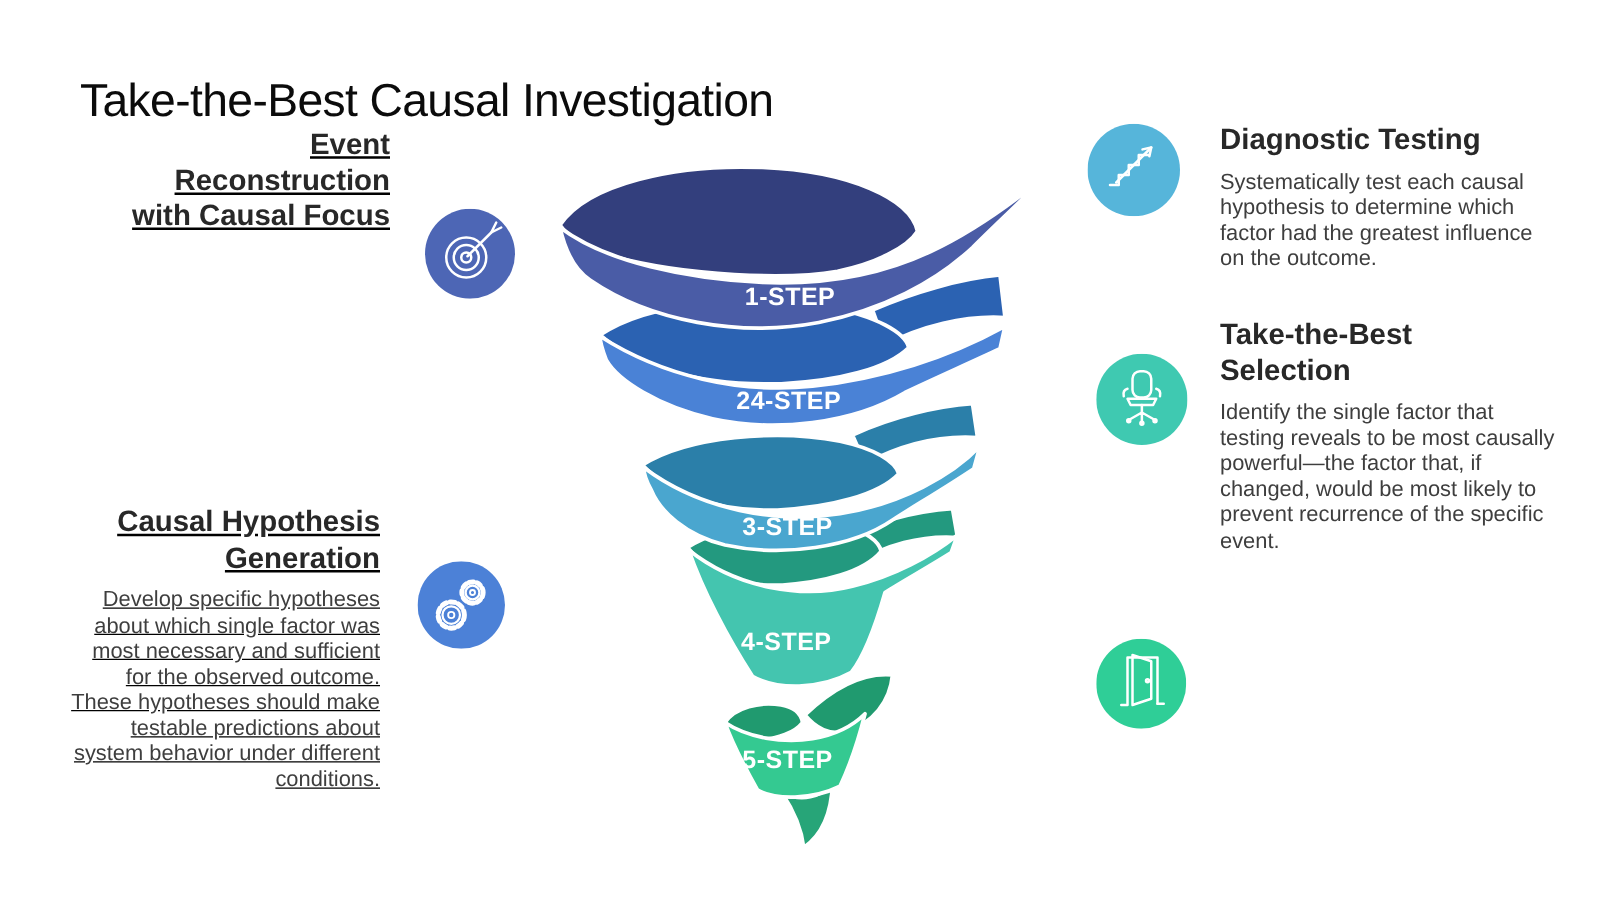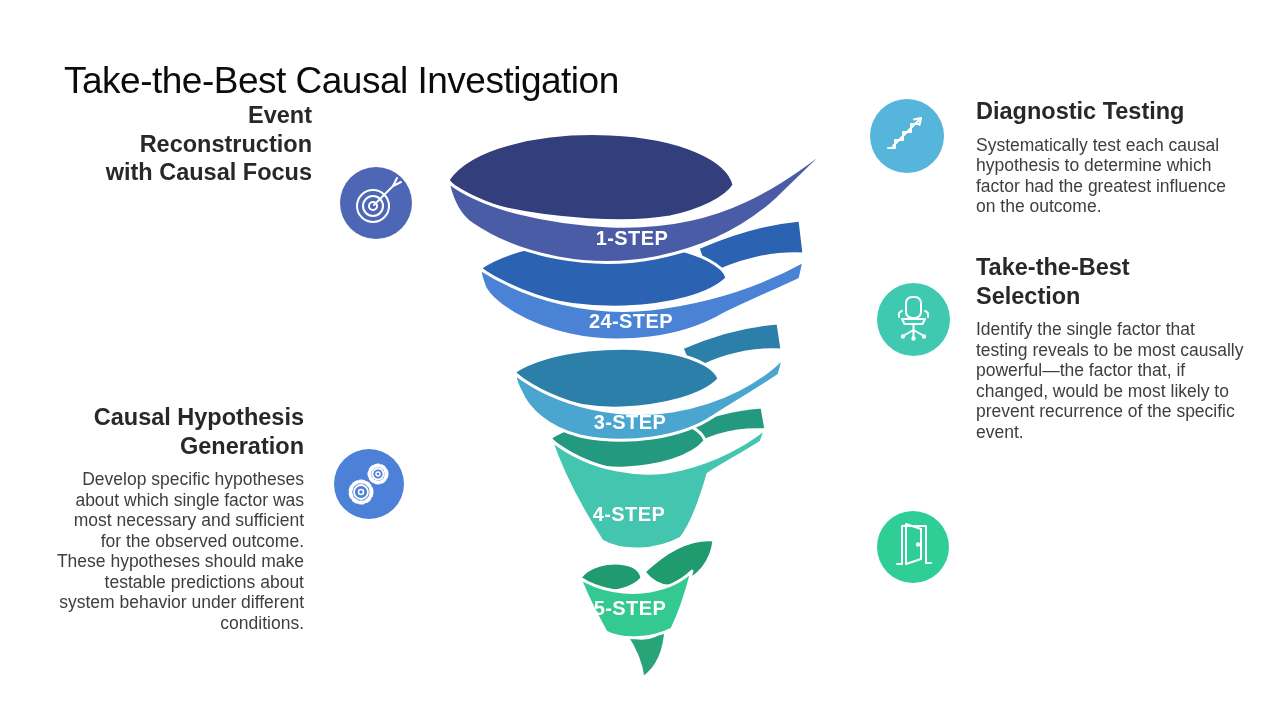--- a/index.html
+++ b/index.html
@@ -4,21 +4,21 @@
 <style>
   html,body{margin:0;padding:0;background:#ffffff;}
   .slide{position:relative;width:1280px;height:720px;background:#ffffff;overflow:hidden;
          font-family:"Liberation Sans",sans-serif;}
   .page-title{position:absolute;left:64px;top:60px;margin:0;font-size:37px;font-weight:500;
               color:#0b0b0b;letter-spacing:-0.5px;white-space:nowrap;}
   .tblock{position:absolute;}
   .tblock h2{margin:0 0 9px 0;font-size:23.5px;font-weight:700;color:#282828;
              line-height:1.22;white-space:pre-line;}
   .tblock p{margin:0;font-size:17.5px;color:#3e3e3e;line-height:1.17;}
-  .left{text-align:right;}
+  .left{text-align:right;text-decoration:underline;}
   .b1{left:62px;top:101px;width:250px;}
   .b2{left:52px;top:403px;width:252px;}
   .b3{left:976px;top:97px;width:270px;}
   .b4{left:976px;top:253px;width:272px;}
   .b5{left:976px;top:478px;width:278px;}
   .icon{position:absolute;}
   .ic1{left:340px;top:167px;}
   .ic2{left:334px;top:449px;}
   .ic3{left:870px;top:99px;}
   .ic4{left:877px;top:283px;}

